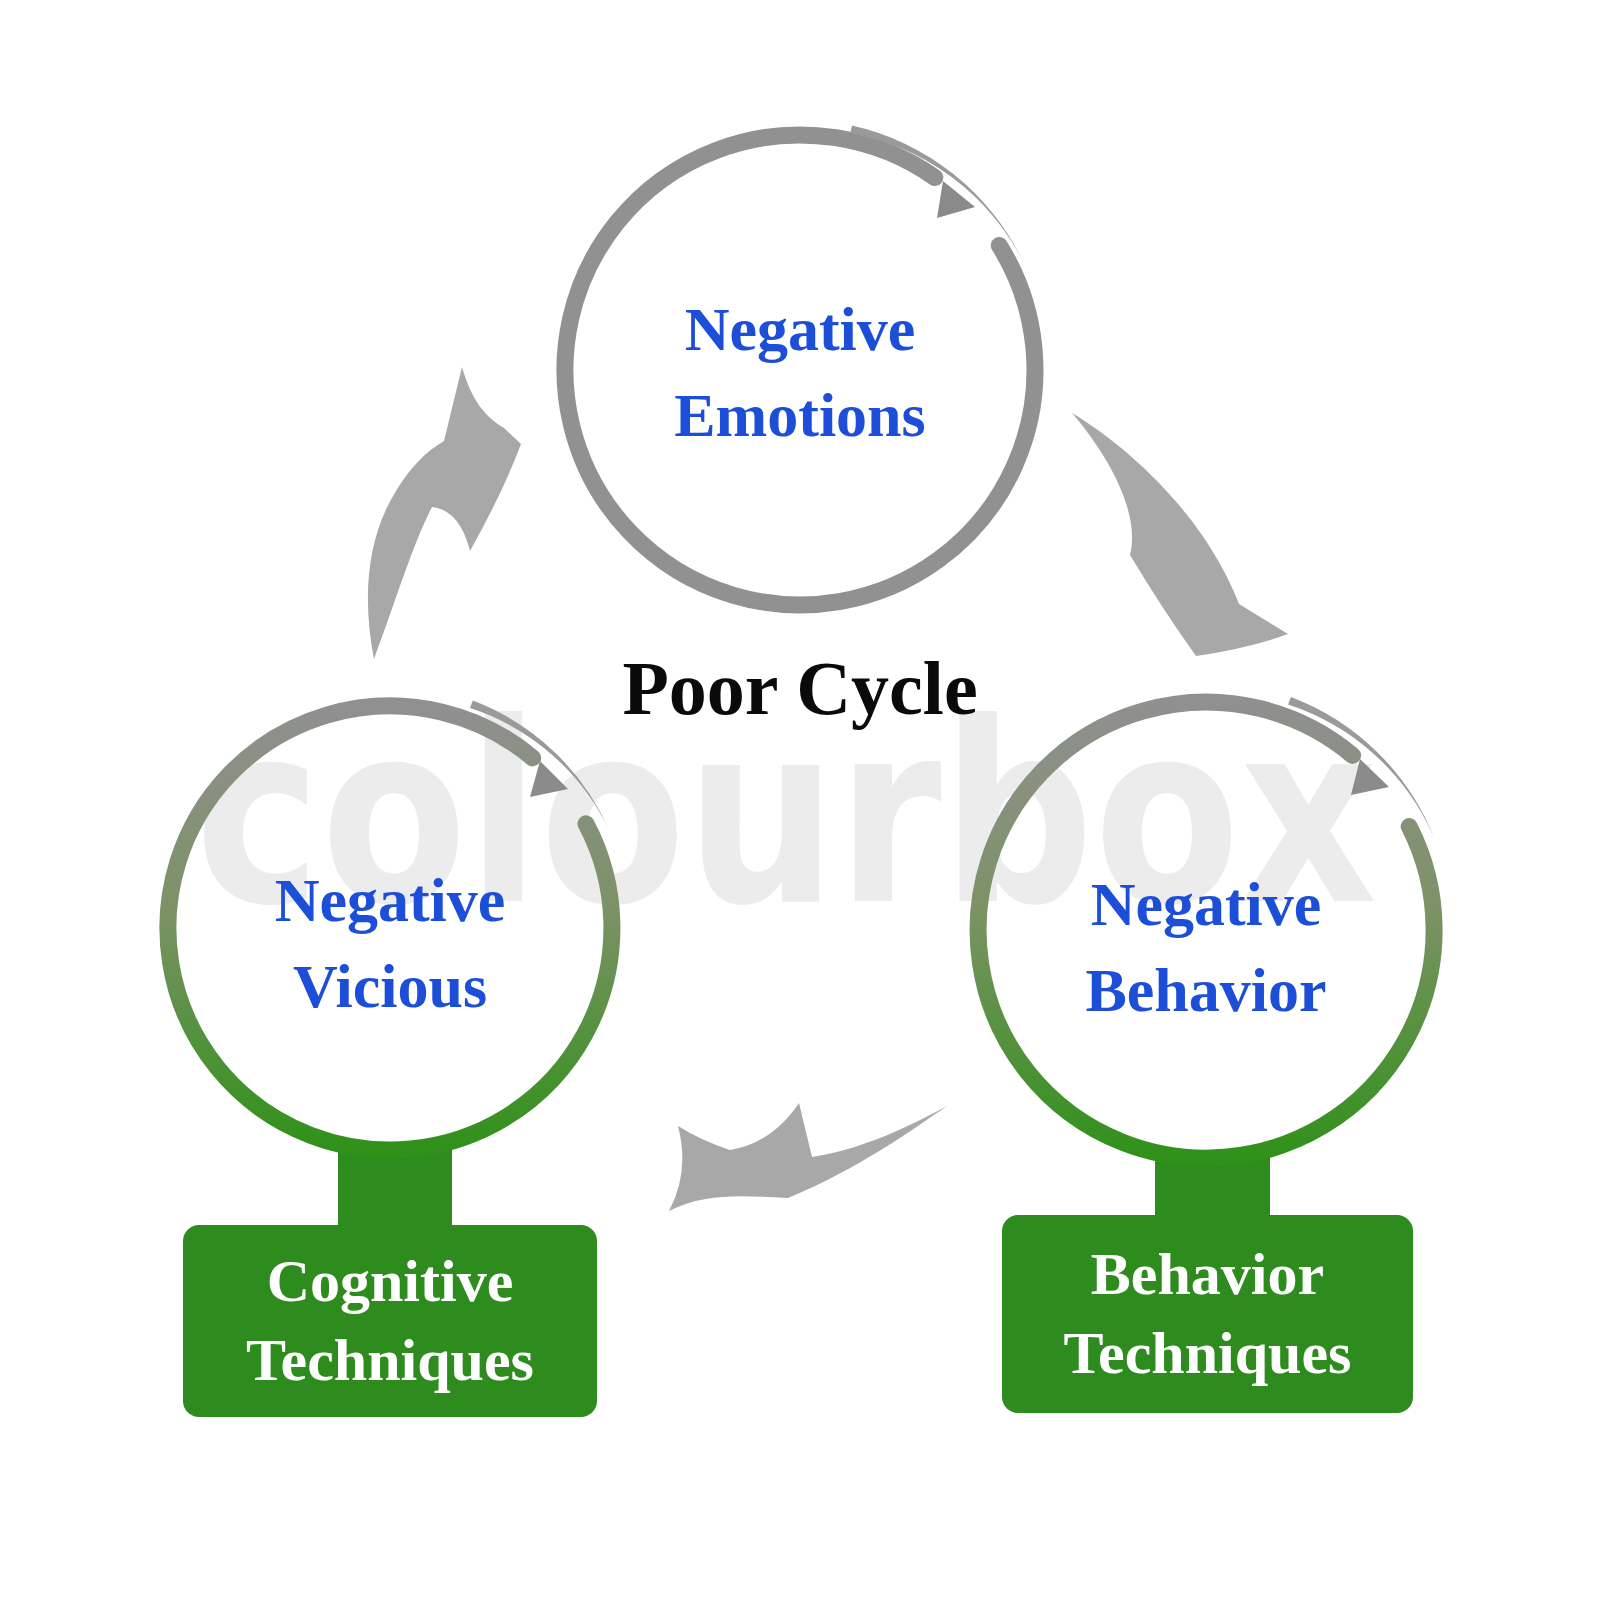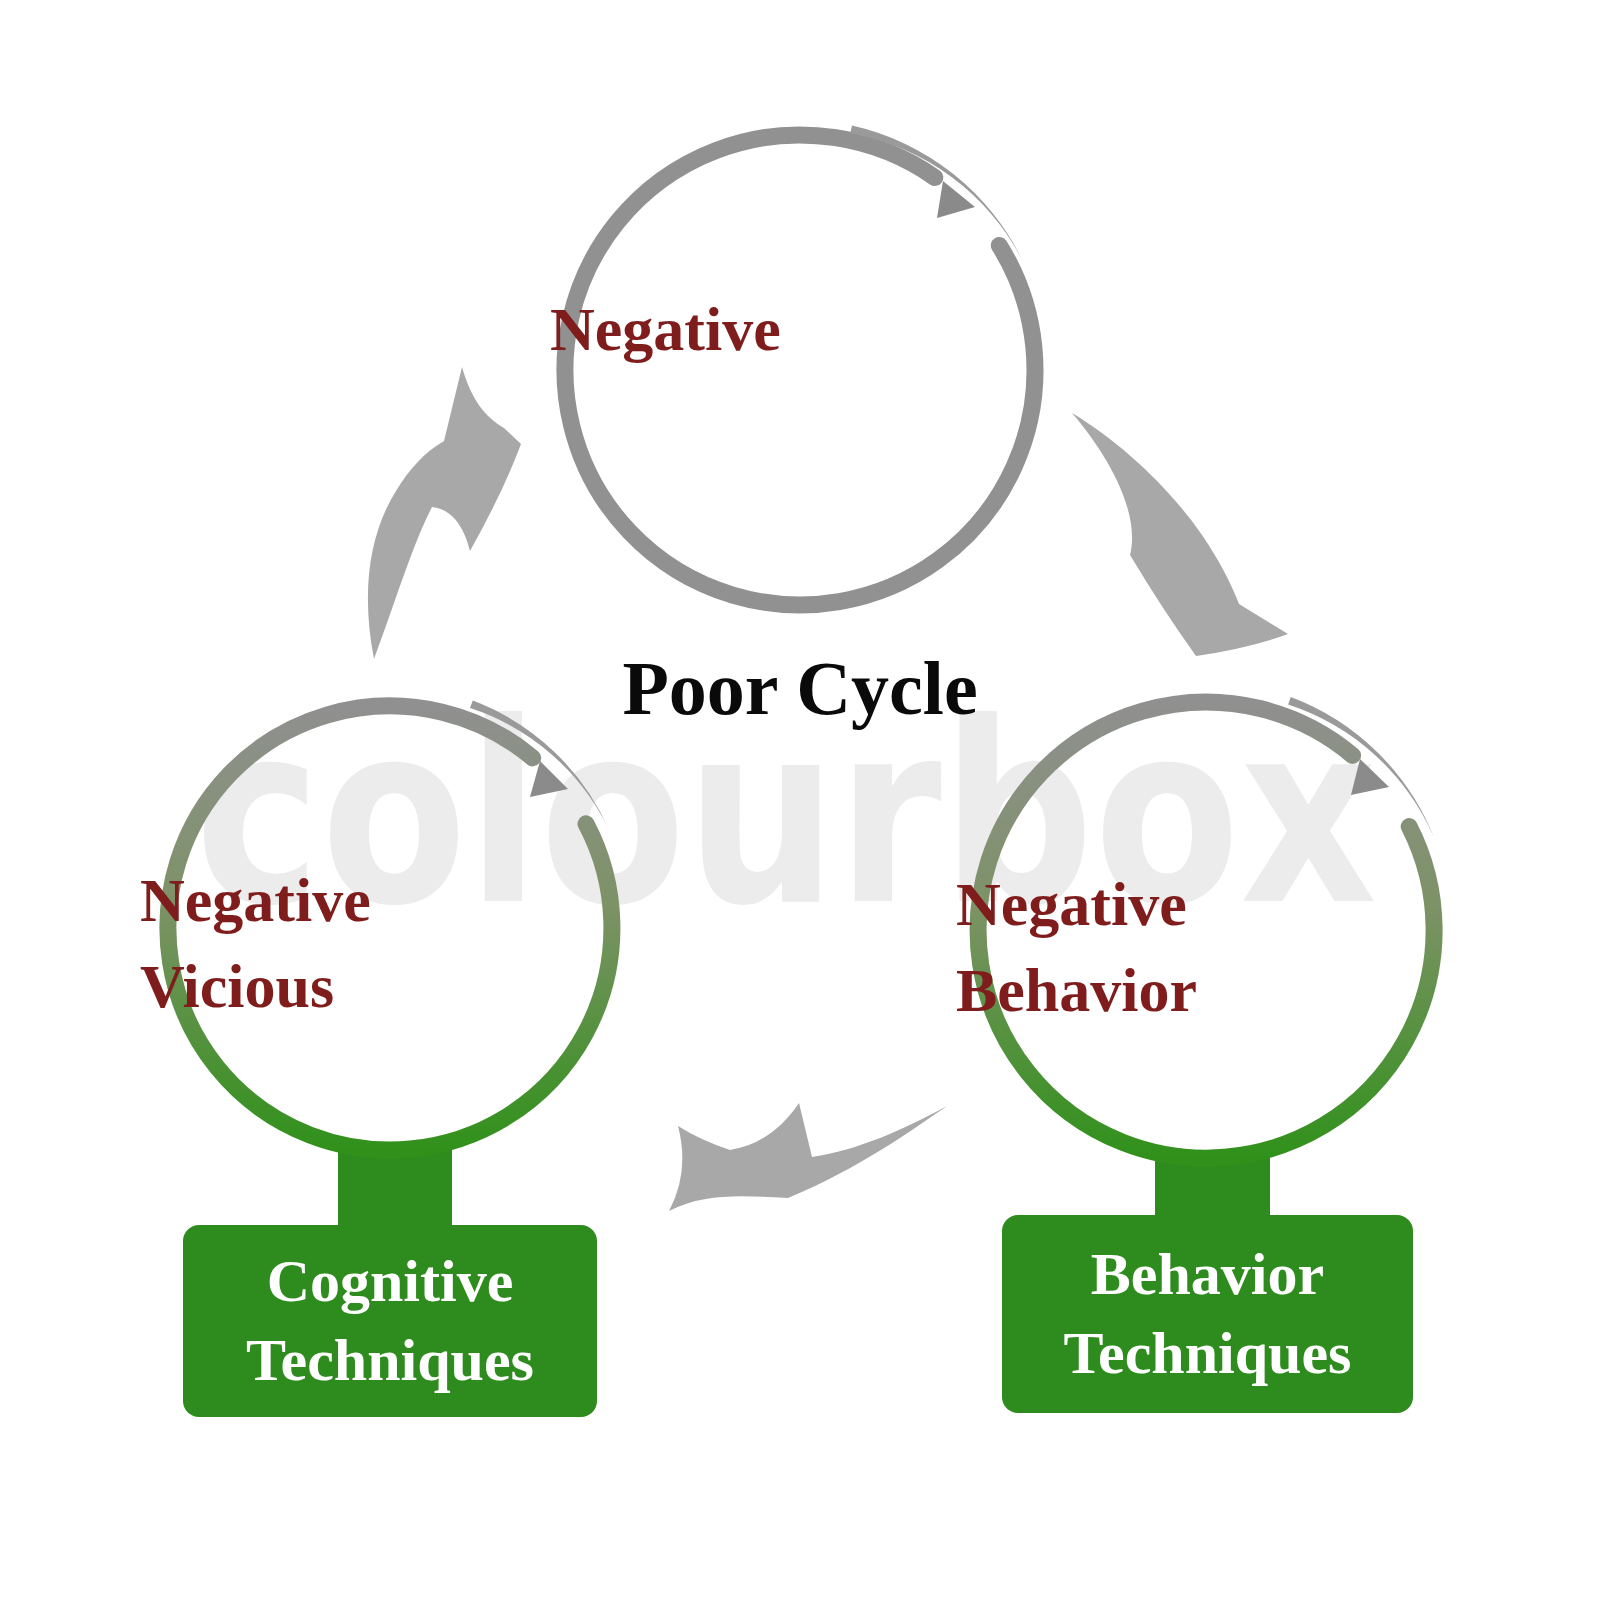--- a/index.html
+++ b/index.html
@@ -8,21 +8,21 @@
     font-family:"Liberation Serif","DejaVu Serif",serif;
   }
   .watermark{
     position:absolute;left:195px;top:690px;line-height:1;white-space:nowrap;
     font-family:"DejaVu Sans","Liberation Sans",sans-serif;
     font-weight:bold;font-size:250px;color:#ececec;letter-spacing:0px;
     transform:scaleX(.85);transform-origin:left top;user-select:none;
   }
   svg.diagram{position:absolute;left:0;top:0;}
   .label{
-    position:absolute;text-align:left;color:#7f1d1d;font-weight:bold;
+    position:absolute;text-align:center;color:#1d4ed8;font-weight:bold;
     font-size:62px;line-height:1.38;
   }
   .title{
     position:absolute;left:400px;top:640px;width:800px;text-align:center;
     color:#0a0a0a;font-weight:bold;font-size:76px;line-height:1.28;
   }
   .label-emotions{left:550px;top:287px;width:500px;}
   .label-thoughts{left:140px;top:858px;width:500px;}
   .label-behavior{left:956px;top:862px;width:500px;}
   .greenbox{
@@ -100,20 +100,21 @@
     <path fill="#9a9a9a" d="M 1290.8 697.0 A 248 248 0 0 1 1434.1 837.8 A 240 240 0 0 0 1288.1 704.5 Z"></path>
     <path fill="#8b8b8b" d="M 1360 759 L 1351 795 L 1389 787 Z"></path>
   </svg>
 
   <div class="title">
     <div>Poor Cycle</div>
   </div>
 
   <div class="label label-emotions">
     <div>Negative</div>
+    <div>Emotions</div>
   </div>
   <div class="label label-thoughts">
     <div>Negative</div>
     <div>Vicious</div>
   </div>
   <div class="label label-behavior">
     <div>Negative</div>
     <div>Behavior</div>
   </div>
 

